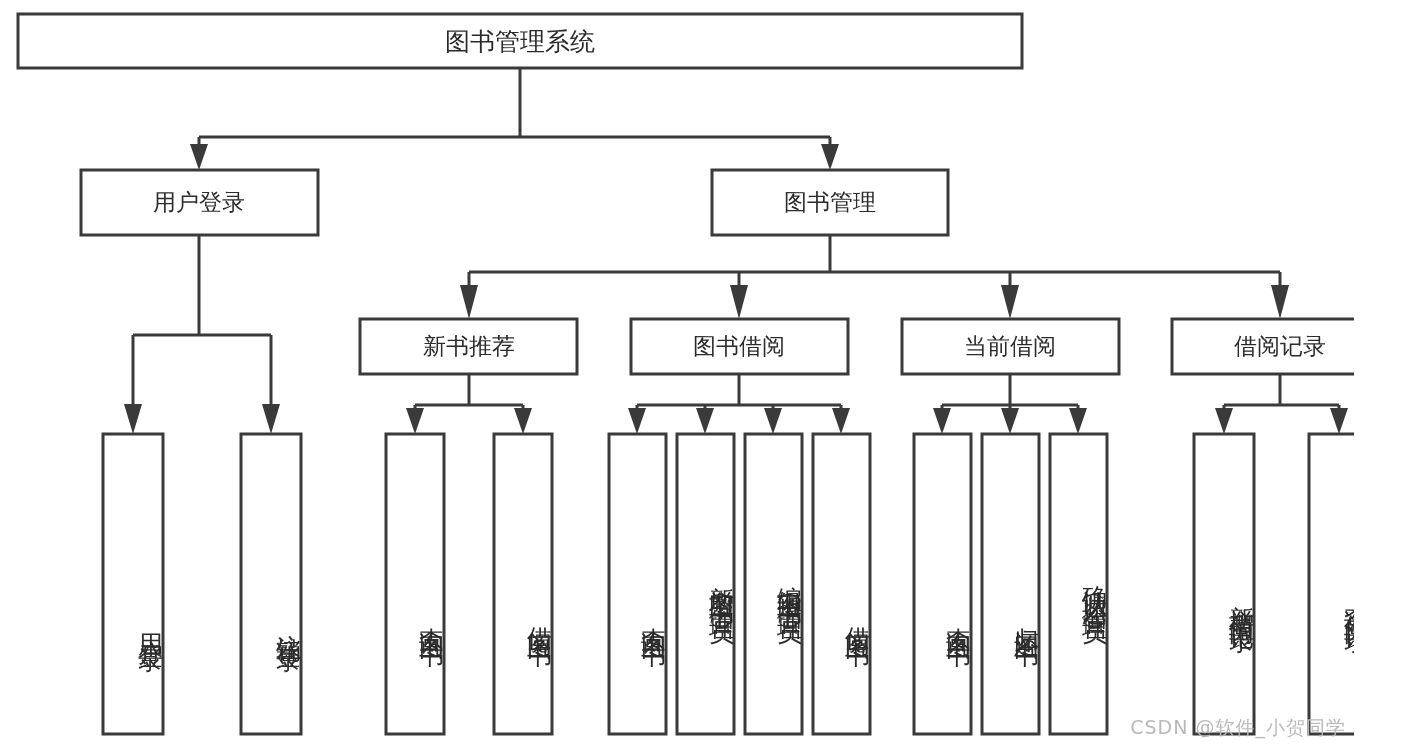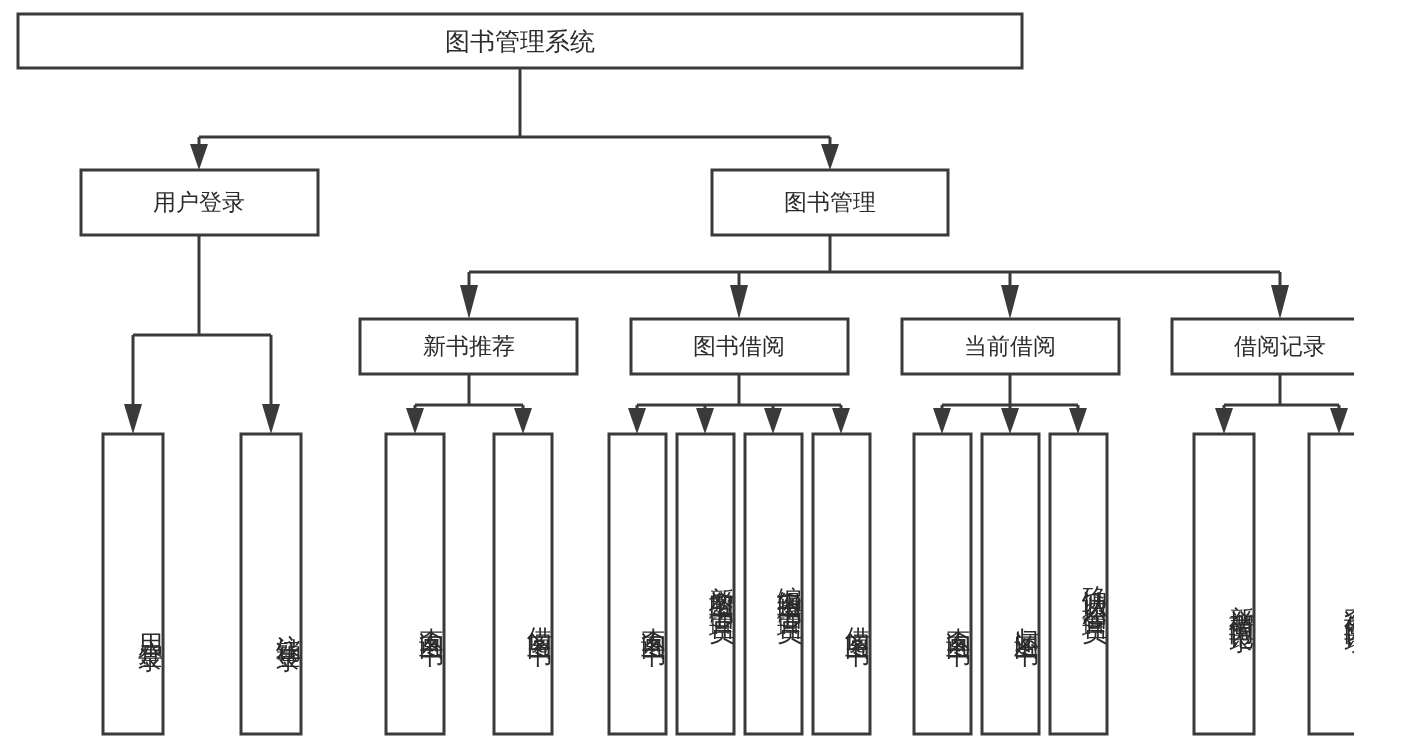--- a/index.html
+++ b/index.html
@@ -209,14 +209,15 @@
   <div class="vlabel" style="left:914px; top:504px; width:57px; height:225px;">查询图书</div>
 
   <div class="vlabel" style="left:982px; top:504px; width:57px; height:225px;">归还图书</div>
 
   <div class="vlabel" style="left:1050px; top:443px; width:57px; height:290px;">确认归还（管理员）</div>
 
   <div class="vlabel" style="left:1194px; top:470px; width:60px; height:260px;">新增借阅记录</div>
 
   <div class="vlabel" style="left:1309px; top:470px; width:60px; height:260px;">查询借阅记录</div>
 
+  <div class="watermark">CSDN @软件_小贺同学</div>
 
 </div>
 
 </body></html>

